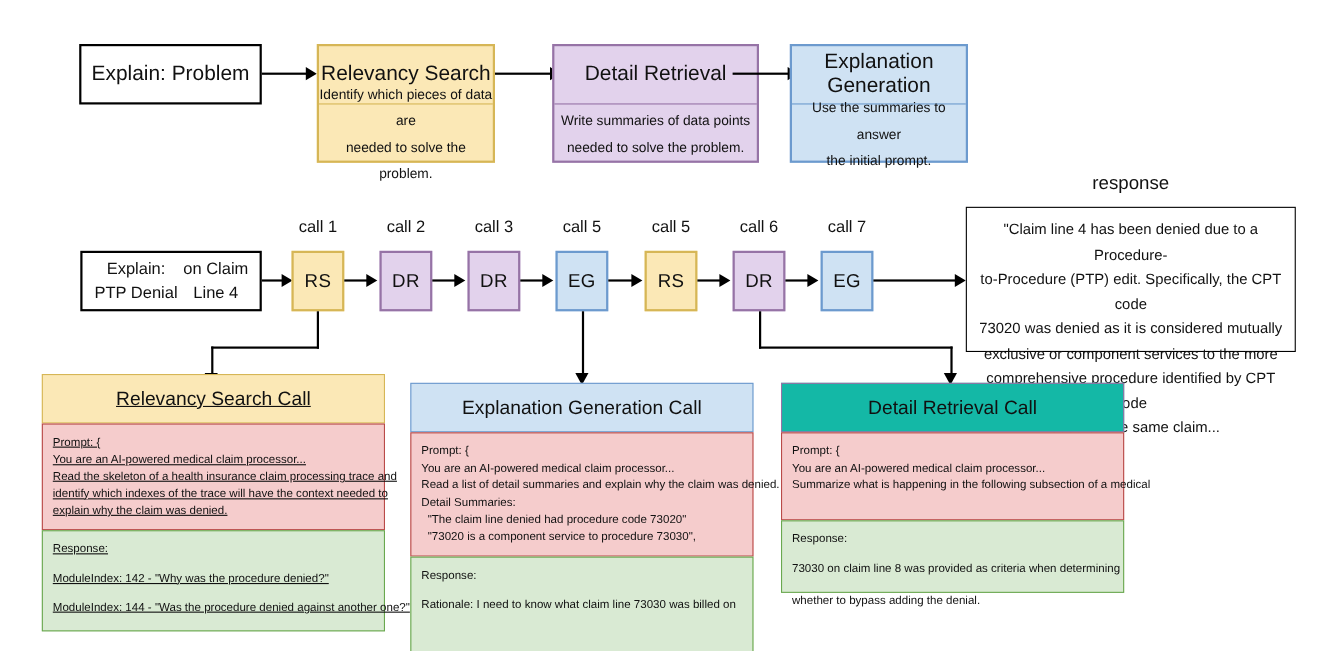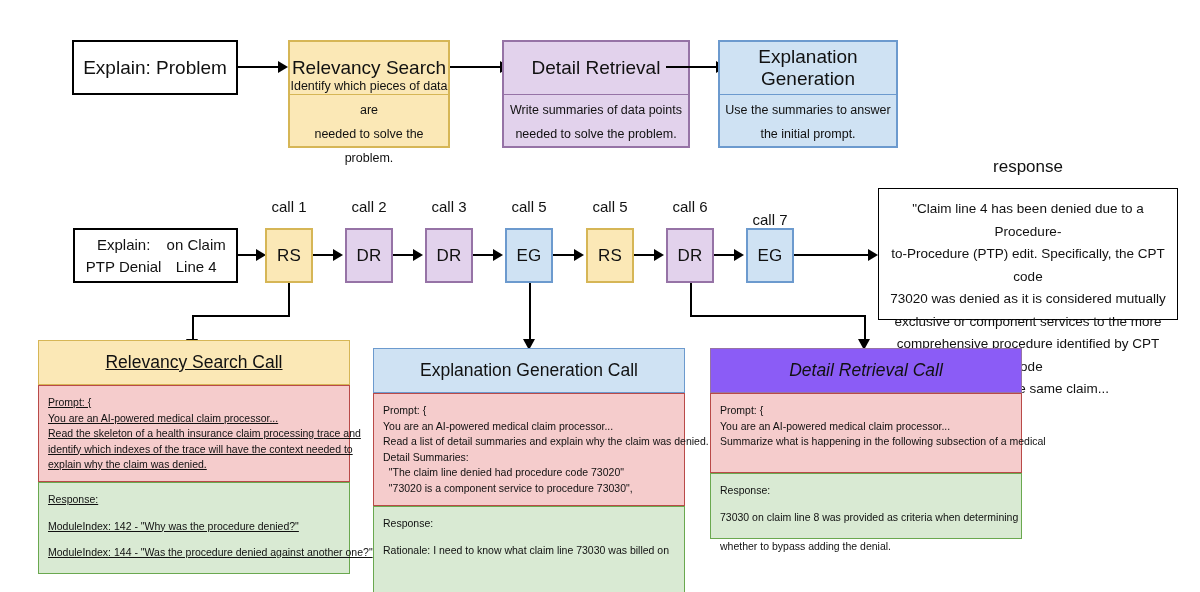--- a/index.html
+++ b/index.html
@@ -66,21 +66,21 @@
 
   
   .panel{position:absolute;box-sizing:border-box;}
   .panel .p-hd{
     box-sizing:border-box;border:1.5px solid;height:45px;
     display:flex;align-items:center;justify-content:center;
     font-size:17.5px;text-align:center;
   }
   .panel .p-hd.y{background:#fbe8b6;border-color:#d6b656;}
   .panel .p-hd.b{background:#cfe2f3;border-color:#6c9ace;}
-  .panel .p-hd.p{background:#8b5cf6;border-color:#9673a6;font-style:italic;}
+  .panel .p-hd.p{background:#14b8a6;border-color:#9673a6;}
   .panel .p-prompt{
     box-sizing:border-box;background:#f5cccc;border:1.5px solid #b94a48;
     font-size:10.5px;line-height:15.5px;padding:9px 9px 10px 9px;color:#111;
   }
   .panel .p-resp{
     box-sizing:border-box;background:#d9ead3;border:1.5px solid #6aa84f;
     font-size:10.5px;line-height:15.5px;padding:9px 9px 10px 9px;color:#111;
   }
   .panel .p-prompt .ln,.panel .p-resp .ln{white-space:pre;}
   .panel .p-resp .ln.sp{margin-top:11px;}
@@ -127,21 +127,21 @@
     <div class="hd">Detail Retrieval</div>
     <div class="bd">
       <span>Write summaries of data points</span>
       <span>needed to solve the problem.</span>
     </div>
   </div>
 
   <div class="hline" style="left:666px;top:66px;width:52px;"></div>
   <div class="arrowR" style="left:716px;top:61px;"></div>
 
-  <div class="box stage1 c-blue" style="left:718px;top:40px;width:180px;height:108px;">
+  <div class="box stage1 c-blue" style="left:718px;top:40px;width:162px;height:108px;">
     <div class="hd" style="flex-direction:column;line-height:22px;">
       <span>Explanation</span>
       <span>Generation</span>
     </div>
     <div class="bd">
       <span>Use the summaries to answer</span>
       <span>the initial prompt.</span>
     </div>
   </div>
 
@@ -152,21 +152,21 @@
 
   <div class="hline" style="left:238px;top:254px;width:22px;"></div>
   <div class="arrowR" style="left:256px;top:249px;"></div>
 
   <div class="calllabel" style="left:262px;top:198px;width:54px;">call 1</div>
   <div class="calllabel" style="left:342px;top:198px;width:54px;">call 2</div>
   <div class="calllabel" style="left:422px;top:198px;width:54px;">call 3</div>
   <div class="calllabel" style="left:502px;top:198px;width:54px;">call 5</div>
   <div class="calllabel" style="left:583px;top:198px;width:54px;">call 5</div>
   <div class="calllabel" style="left:663px;top:198px;width:54px;">call 6</div>
-  <div class="calllabel" style="left:743px;top:211px;width:54px;">call 7</div>
+  <div class="calllabel" style="left:743px;top:198px;width:54px;">call 7</div>
 
   <div class="node y" style="left:265px;top:228px;width:48px;height:55px;">
       <span>RS</span>
     </div>
   <div class="node p" style="left:345px;top:228px;width:48px;height:55px;">
       <span>DR</span>
     </div>
   <div class="node p" style="left:425px;top:228px;width:48px;height:55px;">
       <span>DR</span>
     </div>

